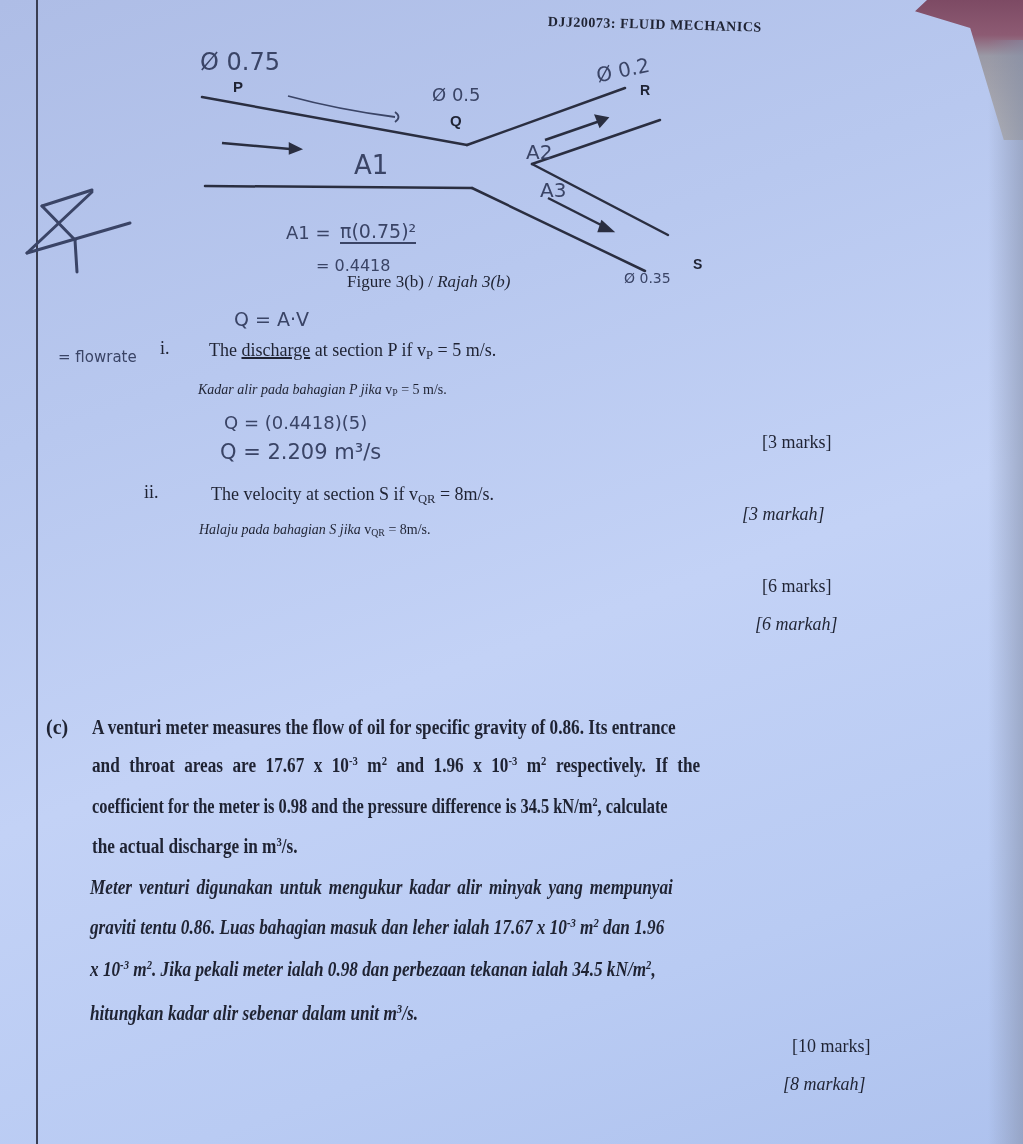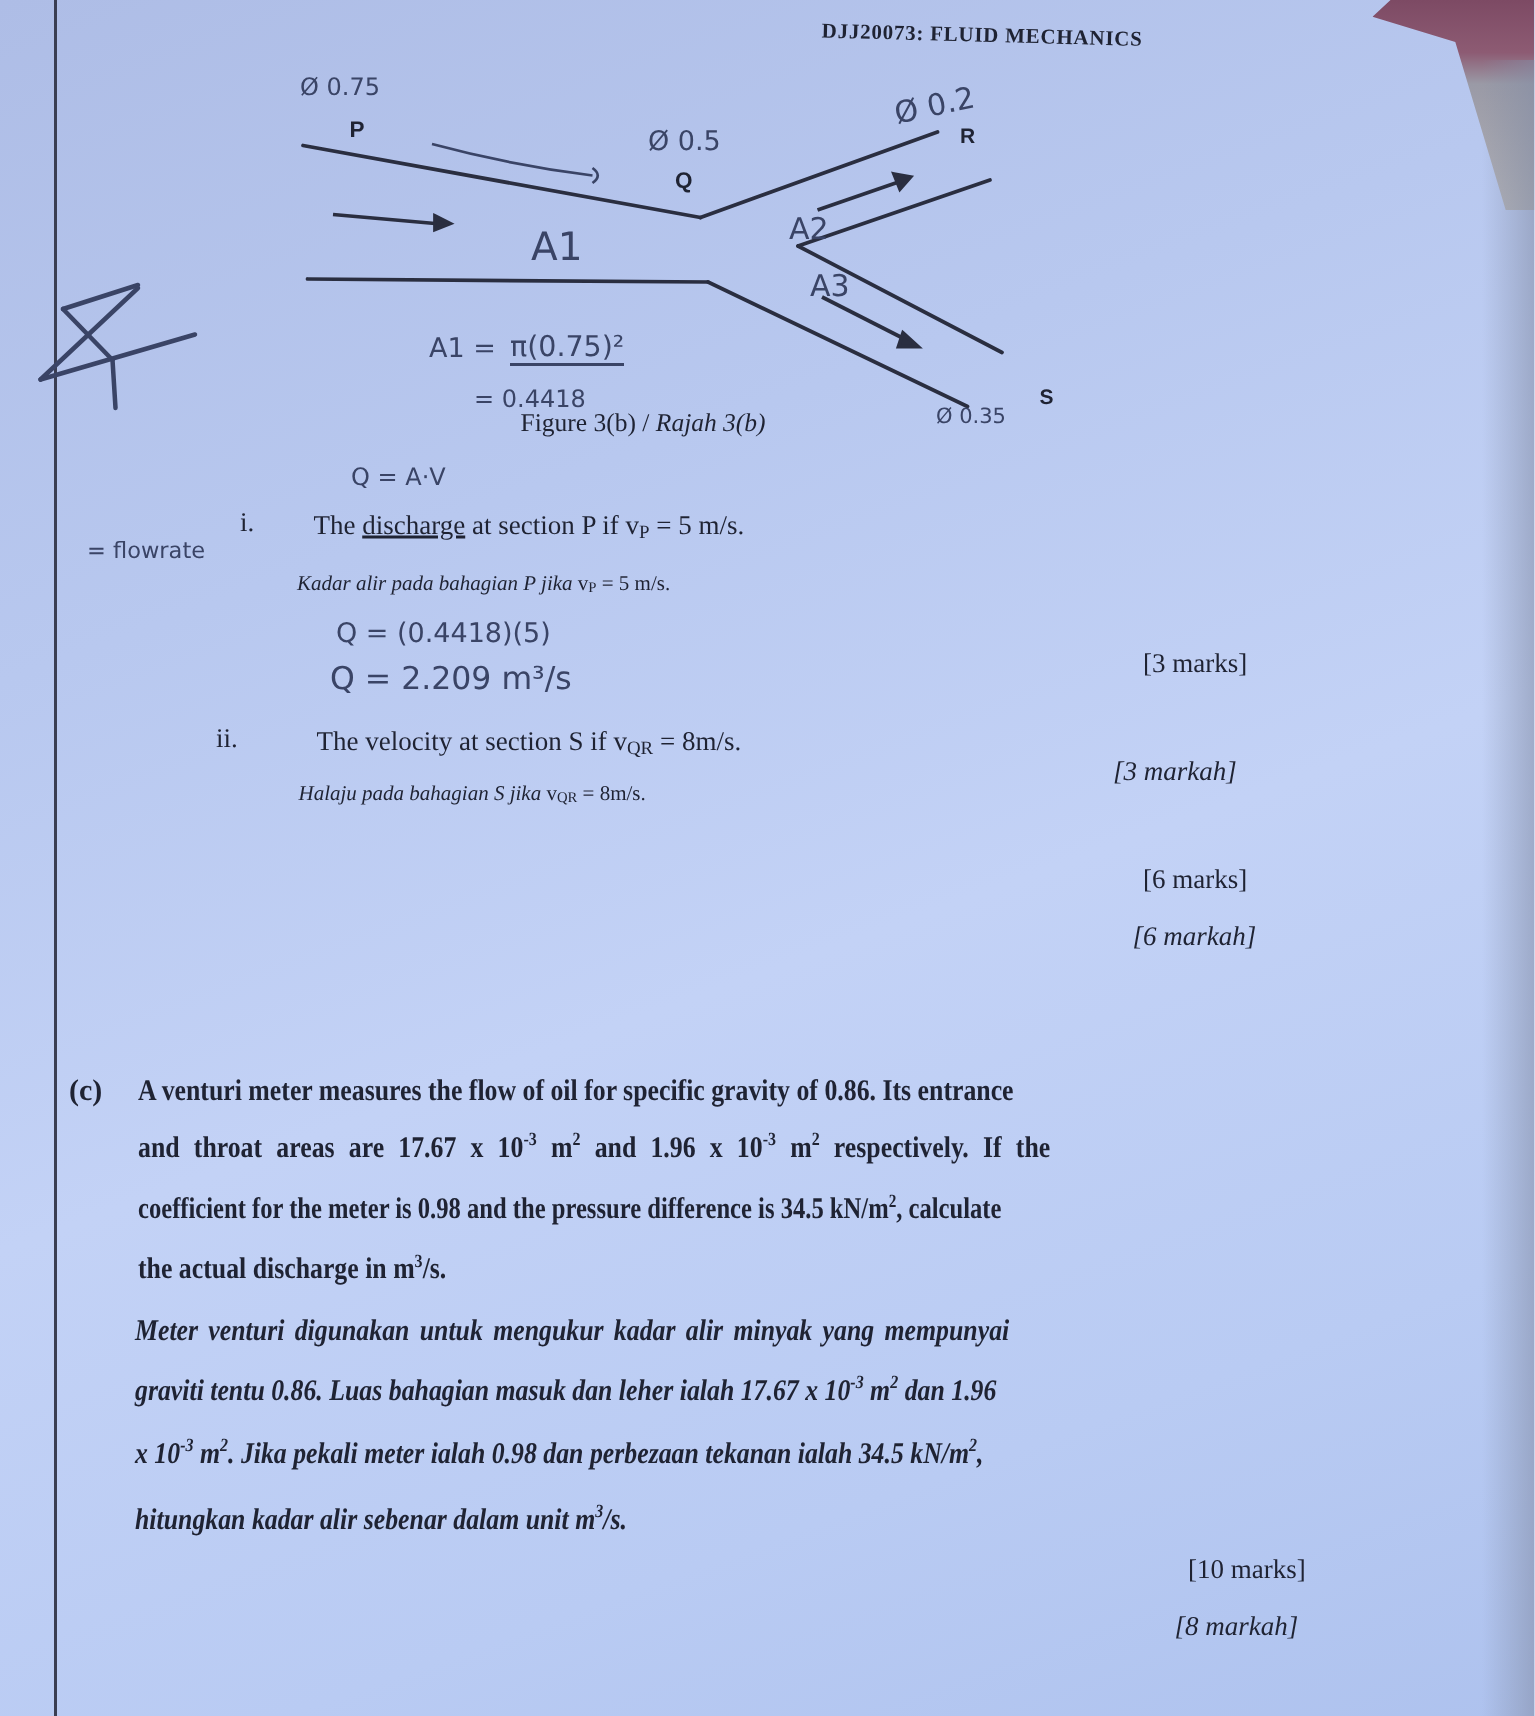--- a/index.html
+++ b/index.html
@@ -90,46 +90,46 @@
     <line x1="40" y1="56" x2="75" y2="265" transform="translate(0,-0)" opacity="0"></line>
     <line x1="42" y1="206" x2="92" y2="190"></line>
     <line x1="27" y1="253" x2="92" y2="192"></line>
     <line x1="42" y1="206" x2="130" y2="225" transform="translate(0,0)" opacity="0"></line>
     <line x1="27" y1="253" x2="130" y2="223"></line>
     <line x1="42" y1="206" x2="75" y2="240"></line>
     <line x1="75" y1="240" x2="77" y2="272"></line>
   </g>
 </svg>
 
-<div class="abs hand" style="left:200px;top:48px;font-size:16px;">Ø 0.75</div>
+<div class="abs hand" style="left:200px;top:48px;font-size:24px;">Ø 0.75</div>
 <div class="abs" style="left:233px;top:78px;font-size:15px;font-weight:bold;font-family:'Liberation Sans',sans-serif;">P</div>
 <div class="abs hand" style="left:432px;top:84px;font-size:18px;">Ø 0.5</div>
 <div class="abs" style="left:450px;top:112px;font-size:15px;font-weight:bold;font-family:'Liberation Sans',sans-serif;">Q</div>
 <div class="abs hand" style="left:596px;top:58px;font-size:20px;transform:rotate(-12deg);">Ø 0.2</div>
 <div class="abs" style="left:640px;top:82px;font-size:14px;font-weight:bold;font-family:'Liberation Sans',sans-serif;">R</div>
 <div class="abs hand" style="left:354px;top:150px;font-size:26px;">A1</div>
 <div class="abs hand" style="left:526px;top:140px;font-size:20px;">A2</div>
 <div class="abs hand" style="left:540px;top:178px;font-size:20px;">A3</div>
 <div class="abs" style="left:693px;top:256px;font-size:14px;font-weight:bold;font-family:'Liberation Sans',sans-serif;">S</div>
 <div class="abs hand" style="left:600px;top:270px;font-size:14px;margin-left:24px;">Ø 0.35</div>
 
 <div class="abs hand" style="left:286px;top:222px;font-size:18px;">A1 =</div>
 <div class="abs hand" style="left:340px;top:220px;font-size:19px;border-bottom:2px solid #3a4466;">π(0.75)²</div>
 <div class="abs hand" style="left:316px;top:256px;font-size:16px;">= 0.4418</div>
 
 <div class="abs caption">
   <span>Figure 3(b)</span><span> / </span><i>Rajah 3(b)</i>
 </div>
 
-<div class="abs hand" style="left:234px;top:308px;font-size:16px;">Q = A·V</div>
+<div class="abs hand" style="left:234px;top:308px;font-size:19px;">Q = A·V</div>
 <div class="abs item-no" style="left:160px;top:338px;">i.</div>
 <div class="abs q-text" style="left:197px;top:340px;">
   <span>The </span><span class="underline">discharge</span><span> at section P if v</span><sub>P</sub><span> = 5 m/s.</span>
 </div>
-<div class="abs hand" style="left:58px;top:358px;font-size:15px;text-align:right;">= flowrate</div>
+<div class="abs hand" style="left:58px;top:348px;font-size:15px;text-align:right;">= flowrate</div>
 <div class="abs q-italic" style="left:198px;top:382px;">
   <span>Kadar alir pada bahagian P jika </span><span style="font-style:normal">v</span><sub style="font-style:normal">P</sub><span style="font-style:normal"> = 5 m/s.</span>
 </div>
 <div class="abs hand" style="left:224px;top:412px;font-size:18px;">Q = (0.4418)(5)</div>
 <div class="abs hand" style="left:220px;top:440px;font-size:21px;">Q = 2.209 m³/s</div>
 <div class="abs marks" style="left:762px;top:432px;">[3 marks]</div>
 <div class="abs marks-i" style="left:742px;top:468px;margin-top:36px;">[3 markah]</div>
 
 <div class="abs item-no" style="left:144px;top:482px;">ii.</div>
 <div class="abs q-text" style="left:199px;top:484px;">

